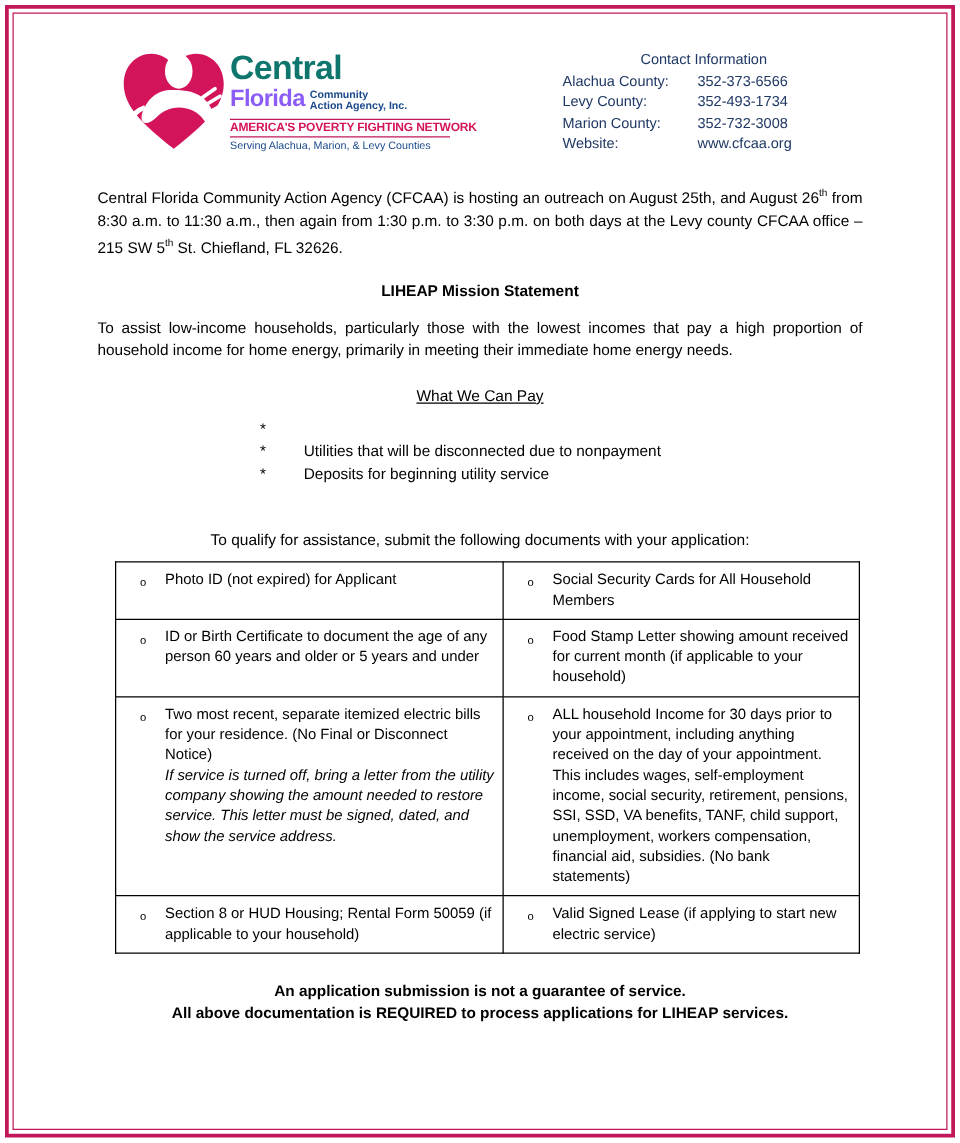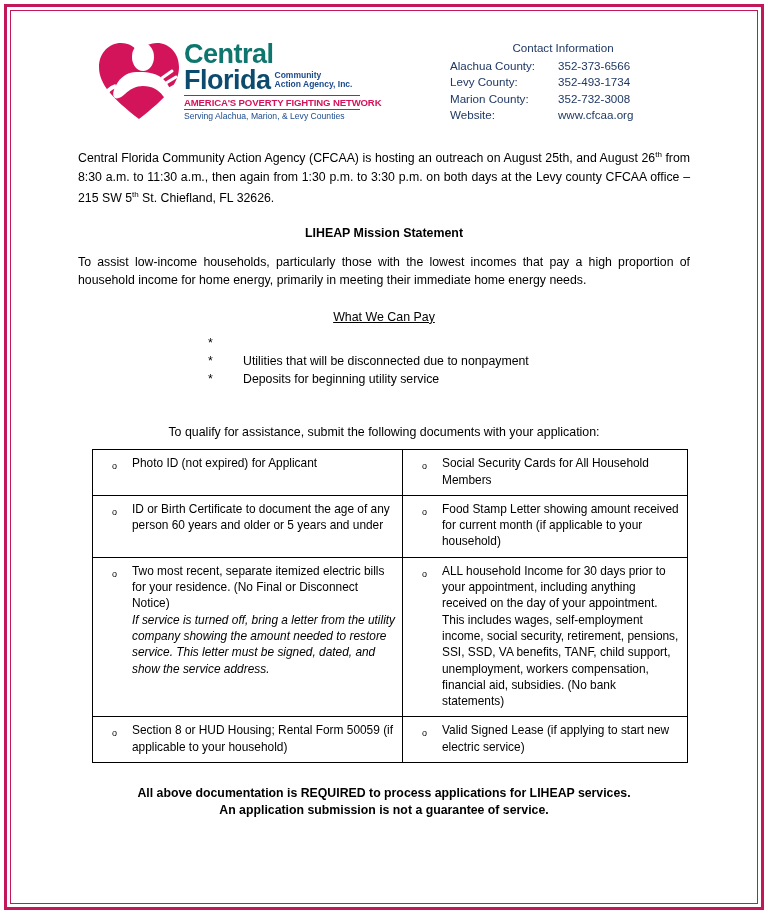--- a/index.html
+++ b/index.html
@@ -58,23 +58,23 @@
     font-weight:bold;
     font-size:27px;
     line-height:25px;
     color:#0f766e;
     letter-spacing:-0.5px;
   }
   .logo-l2row{ display:flex; align-items:flex-end; }
   .logo-l2{
     font-family:"Liberation Sans", sans-serif;
     font-weight:bold;
-    font-size:27px;
+    font-size:19px;
     line-height:26px;
-    color:#0c4a6e;
+    color:#8b5cf6;
     letter-spacing:-0.5px;
   }
   .logo-sub{
     font-size:8.5px; font-weight:bold; line-height:9.5px;
     color:#1b4a8c; padding-left:4px; padding-bottom:3px;
     white-space:nowrap;
   }
   .logo-rule{
     height:1px; background:#c2185b; margin:2px 0 1px 0; width:176px;
   }
@@ -354,17 +354,17 @@
             <div class="celltext">
               <p>Valid Signed Lease (if applying to start new electric service)</p>
             </div>
           </div>
         </td>
       </tr>
     </tbody>
   </table>
 
   <div class="footer-note">
+    <div>An application submission is not a guarantee of service.</div>
     <div>All above documentation is REQUIRED to process applications for LIHEAP services.</div>
-    <div>An application submission is not a guarantee of service.</div>
   </div>
 
 </div>
 
 </body></html>

